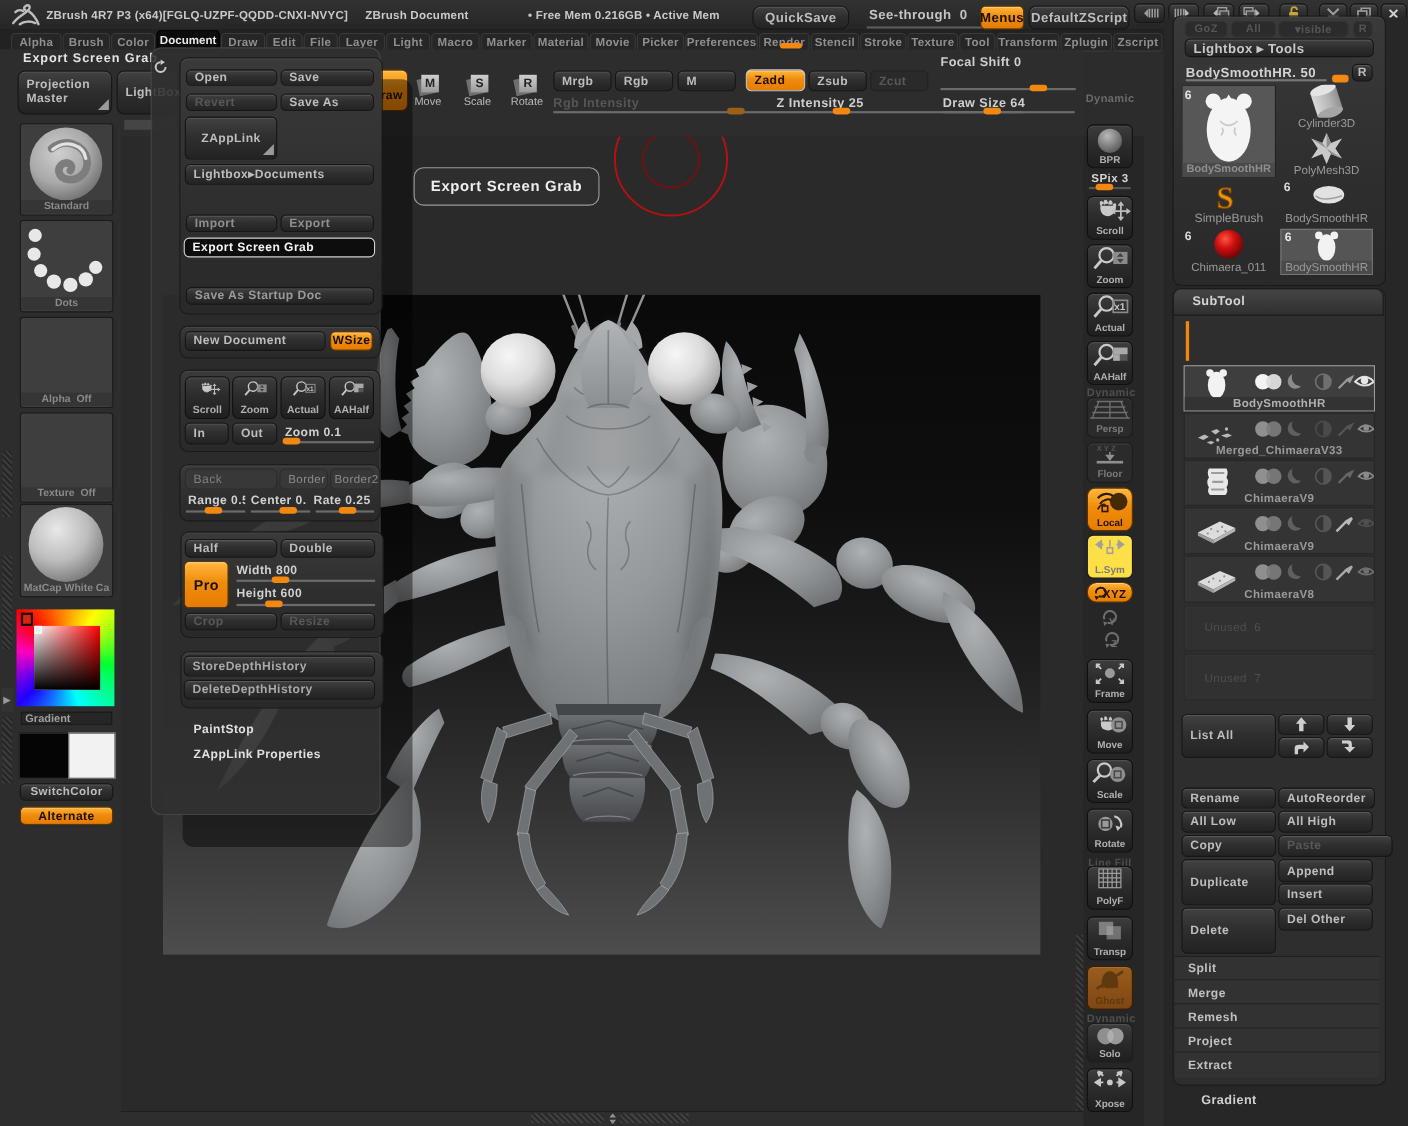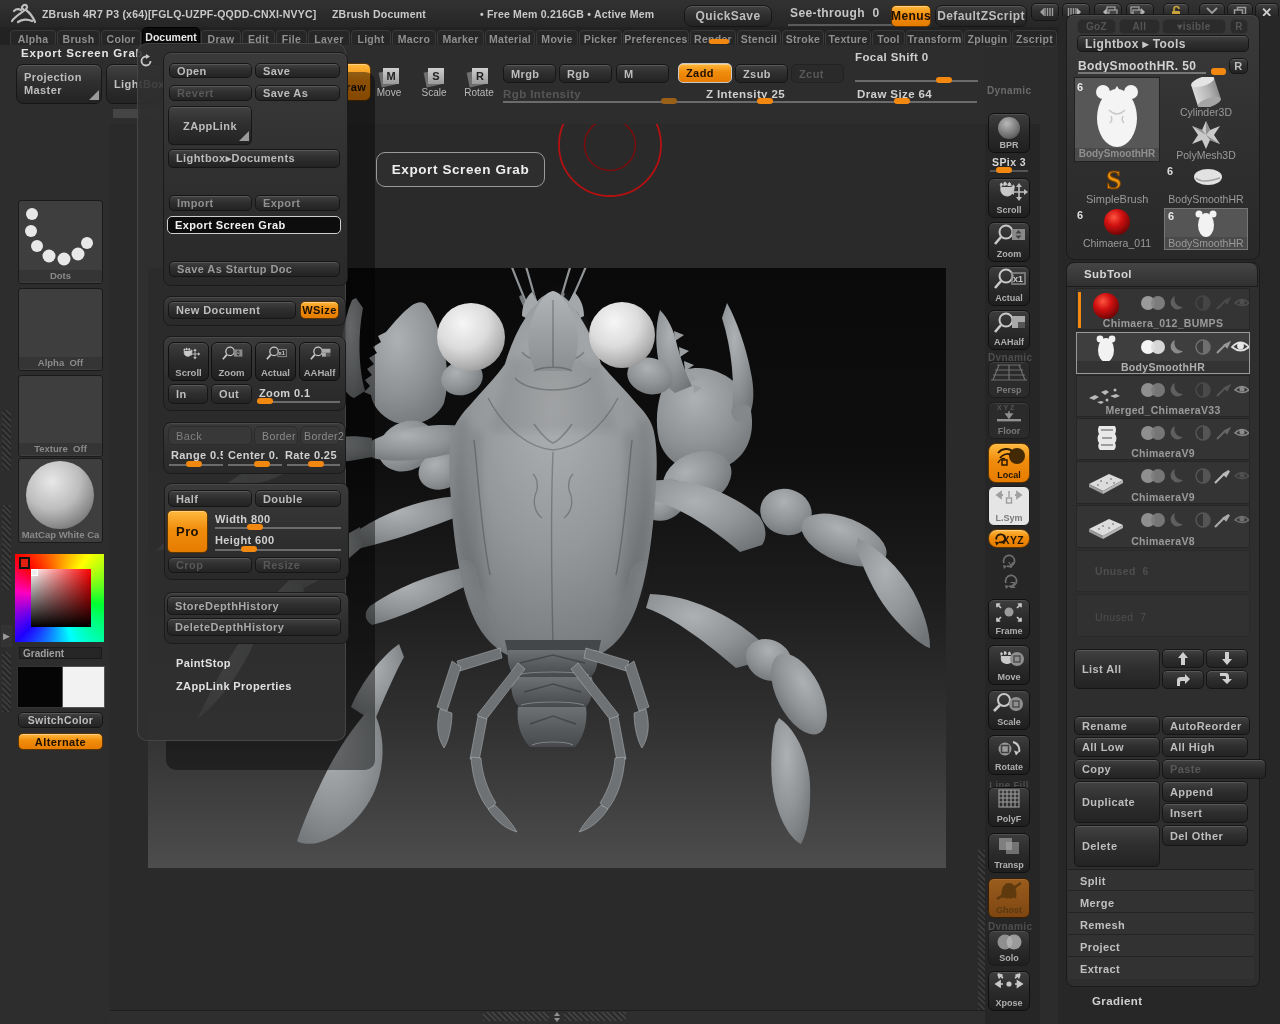--- a/index.html
+++ b/index.html
@@ -330,20 +330,35 @@
     <div class="dot" style="left:936px;top:32px"></div>
     <div class="lbl" style="left:857px;top:43px;color:#cfcfcf;font-size:11.5px">Draw Size 64</div>
     <div class="trk" style="left:857px;top:56px;width:120px"></div>
     <div class="dot" style="left:894px;top:53px"></div>
     <div class="a" style="left:113px;top:64px;width:28px;height:9px;background:#454545"></div>
     <div class="a" style="left:141px;top:64px;width:17px;height:9px;background:#333"></div>
   </div>
   <div class="lbl dim" style="left:987px;top:85px;font-size:10px;color:#6b6b6b">Dynamic</div>
 
   <div class="a" id="leftpanel" style="left:0;top:124px;width:110px;height:900px;background:#2d2d2d"></div>
+  <div class="thumb" style="top:112px;height:84px">
+    <svg width="83" height="70" viewBox="0 0 83 70">
+        <defs>
+          <radialGradient id="sw" cx="40%" cy="35%" r="70%">
+            <stop offset="0%" stop-color="#cfcfcf"></stop>
+            <stop offset="60%" stop-color="#a8a8a8"></stop>
+            <stop offset="100%" stop-color="#6f6f6f"></stop>
+          </radialGradient>
+        </defs>
+      <circle cx="41" cy="36" r="33" fill="url(#sw)"></circle>
+      <path d="M28 22 C40 12 58 18 60 32 C62 44 52 52 42 50 C34 48 32 40 38 36 C44 33 48 38 45 42" stroke="#7d7d7d" stroke-width="7" fill="none" stroke-linecap="round"></path>
+      <path d="M29 23 C41 13 57 19 59 31" stroke="#e2e2e2" stroke-width="3" fill="none" stroke-linecap="round"></path>
+    </svg>
+    <div class="thlbl">Standard</div>
+  </div>
   <div class="thumb" style="top:200px;height:84px">
     <svg width="83" height="70" viewBox="0 0 83 70">
       <g fill="#e8e8e8">
           <circle cx="13" cy="13" r="6"></circle>
           <circle cx="12" cy="30" r="6"></circle>
           <circle cx="18" cy="45" r="6"></circle>
           <circle cx="30" cy="55" r="6.5"></circle>
           <circle cx="45" cy="58" r="6.5"></circle>
           <circle cx="59" cy="53" r="6.5"></circle>
           <circle cx="68" cy="42" r="6"></circle>
@@ -439,21 +454,21 @@
         <path d="M20 8 v5 M17 11 l3 4 3-4z" stroke="#8f8f8f" stroke-width="1.4" fill="#8f8f8f"></path>
         <rect x="8" y="16" width="24" height="2.4" fill="#8f8f8f"></rect>
       </svg><div class="rtl" style="color:#7a7a7a">Floor</div></div>
   <div class="rtb org" style="top:443px;border-radius:8px"><svg width="40" height="24" viewBox="0 0 40 24">
         <circle cx="28" cy="12" r="8" fill="#432a04"></circle>
         <path d="M9 9 C13 4 20 4 23 7" stroke="#2c1a02" stroke-width="2" fill="none"></path>
         <path d="M11 14 C14 10 19 9 21 11" stroke="#2c1a02" stroke-width="1.8" fill="none"></path>
         <path d="M9 19 C11 15 14 14 16 15" stroke="#2c1a02" stroke-width="1.6" fill="none"></path>
         <rect x="13" y="16" width="5" height="5" fill="none" stroke="#2c1a02" stroke-width="1.5"></rect>
       </svg><div class="rtl" style="color:#221500">Local</div></div>
-  <div class="rtb" style="top:486px;background:#e5e5e5;border-color:#1c1c1c"><svg width="40" height="24" viewBox="0 0 40 24">
+  <div class="rtb" style="top:486px;background:#fde047;border-color:#1c1c1c"><svg width="40" height="24" viewBox="0 0 40 24">
         <g stroke="#9f9f9f" stroke-width="1.8" fill="#9f9f9f">
           <path d="M14 8 h-6 M8 8 l4 -3 v6z"></path>
           <path d="M26 8 h6 M32 8 l-4 -3 v6z"></path>
           <path d="M20 4 v6" stroke-width="1.4"></path>
           <rect x="17.5" y="11" width="5" height="5" fill="none" stroke-width="1.4"></rect>
         </g>
       </svg><div class="rtl" style="color:#7a7a7a">L.Sym</div></div>
   <div class="btn c org" style="left:988px;top:529px;width:42px;height:19px;border-radius:9px;font-size:11px;padding:0">
       <svg width="38" height="15" viewBox="0 0 38 15">
         <path d="M6.5 8.5 A4.5 4 0 1 1 9 11" fill="none" stroke="#241500" stroke-width="1.7"></path>
@@ -610,36 +625,20 @@
         <circle cx="34" cy="5" r="3.5" fill="#f2f2f2"></circle>
         <circle cx="48" cy="5" r="3.5" fill="#f2f2f2"></circle>
       </svg>
     <div class="lbl" style="left:3px;top:1px;color:#e8e8e8;font-size:11px">6</div>
     <div class="a" style="left:0;right:0;bottom:0;height:12px;background:#4a4a4a;color:#9a9a9a;font-size:10.5px;text-align:center">BodySmoothHR</div>
   </div>
 
   <div class="g" style="left:1066px;top:262px;width:192px;height:723px;background:#2e2e2e"></div>
   <div class="a" style="left:1066px;top:262px;width:192px;height:25px;background:linear-gradient(#454545,#303030);border-radius:8px 8px 0 0;border:1px solid #1b1b1b;box-sizing:border-box"></div>
   <div class="lbl" style="left:1084px;top:268px;color:#d5d5d5;font-size:11.5px">SubTool</div>
-  <div class="st" style="top:288px">
-    <svg class="a" style="left:14px;top:3px" width="30" height="28" viewBox="0 0 30 28">
-        <circle cx="15" cy="14" r="13" fill="url(#rs)"></circle>
-      </svg>
-    <svg class="a" style="left:62px;top:5px" width="110" height="18" viewBox="0 0 110 18">
-        <circle cx="9" cy="9" r="7" fill="#9a9a9a"></circle>
-        <circle cx="19" cy="9" r="7" fill="#848484" opacity=".9"></circle>
-        <path d="M36 2 a7 7 0 1 0 8 11 a8 8 0 0 1 -8 -11z" fill="#5f5f5f"></path>
-        <circle cx="64" cy="9" r="7" fill="none" stroke="#454545" stroke-width="1.5"></circle>
-        <path d="M64 2 a7 7 0 0 1 0 14z" fill="#454545"></path>
-        <path d="M78 15 l8 -8 m0 0 l4 -2 -2 4z" stroke="#4a4a4a" stroke-width="2" fill="#4a4a4a"></path>
-        <path d="M96 9 Q103 2 110 9 Q103 14 96 9Z" fill="none" stroke="#4f4f4f" stroke-width="1.5"></path>
-        <circle cx="103" cy="8" r="2.6" fill="#4f4f4f"></circle>
-      </svg>
-    <div class="stn">Chimaera_012_BUMPS</div>
-  </div>
   <div class="st" style="top:332px;background:#3e3e3e;border:1px solid #9a9a9a">
     <svg class="a" style="left:14px;top:2px" width="30" height="28" viewBox="0 0 30 28">
         <ellipse cx="15" cy="15" rx="8" ry="12" fill="#f2f2f2"></ellipse>
         <circle cx="9" cy="4" r="3.4" fill="#f2f2f2"></circle>
         <circle cx="21" cy="4" r="3.4" fill="#f2f2f2"></circle>
       </svg>
     <svg class="a" style="left:62px;top:5px" width="110" height="18" viewBox="0 0 110 18">
         <circle cx="9" cy="9" r="7" fill="#f4f4f4"></circle>
         <circle cx="19" cy="9" r="7" fill="#dedede" opacity=".95"></circle>
         <path d="M36 2 a7 7 0 1 0 8 11 a8 8 0 0 1 -8 -11z" fill="#8a8a8a"></path>
@@ -735,21 +734,21 @@
         <path d="M36 2 a7 7 0 1 0 8 11 a8 8 0 0 1 -8 -11z" fill="#5f5f5f"></path>
         <circle cx="64" cy="9" r="7" fill="none" stroke="#555" stroke-width="1.5"></circle>
         <path d="M64 2 a7 7 0 0 1 0 14z" fill="#555"></path>
         <path d="M76 16 l9 -9 m0 0 l5 -3 -3 5z" stroke="#a9a9a9" stroke-width="2.2" fill="#a9a9a9"></path>
         <path d="M96 9 Q103 2 110 9 Q103 14 96 9Z" fill="none" stroke="#6f6f6f" stroke-width="1.5"></path>
         <circle cx="103" cy="8" r="2.6" fill="#6f6f6f"></circle>
       </svg>
     <div class="stn">ChimaeraV8</div>
   </div>
   <div class="st" style="top:550px;height:42px;background:#313131;border-color:#2a2a2a">
-    <div class="lbl" style="left:18px;top:14px;color:#4e4e4e;font-size:10.5px;font-weight:bold">Unused&nbsp;&nbsp;6</div>
+    <div class="lbl" style="left:18px;top:14px;color:#4e4e4e;font-size:10.5px;font-weight:normal">Unused&nbsp;&nbsp;6</div>
   </div>
   <div class="st" style="top:594px;height:43px;background:#313131;border-color:#2a2a2a">
     <div class="lbl" style="left:18px;top:16px;color:#4e4e4e;font-size:10.5px;font-weight:normal">Unused&nbsp;&nbsp;7</div>
   </div>
   <div class="btn" style="left:1074px;top:649px;width:86px;height:40px;font-size:11px">List All</div>
   <div class="btn c" style="left:1162px;top:649px;width:42px;height:19px">
       <svg width="12" height="13" viewBox="0 0 12 13">
         <path d="M6 0 L11 6 H8 V13 H4 V6 H1 Z" fill="#cfcfcf"></path>
       </svg>
     </div>

